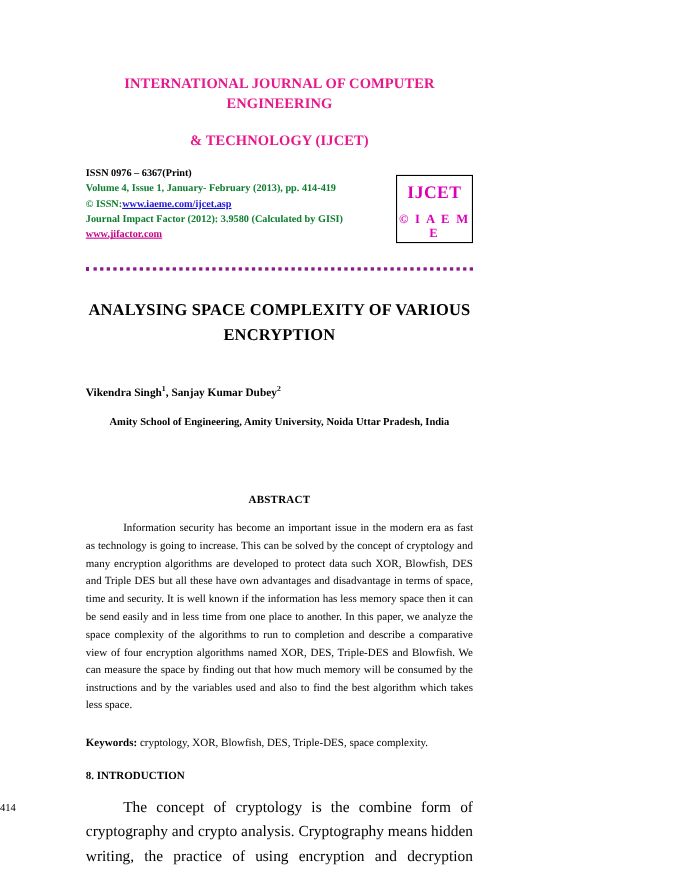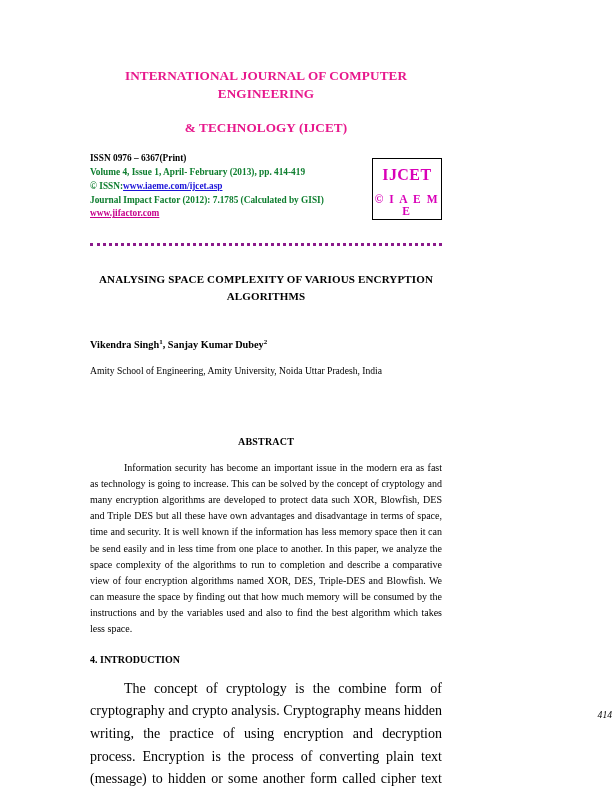--- a/index.html
+++ b/index.html
@@ -10,21 +10,21 @@
     width: 612px;
     height: 792px;
     background: #ffffff;
     font-family: "Liberation Serif", serif;
     color: #000000;
     position: relative;
     overflow: hidden;
   }
   .page {
     position: absolute;
-    left: 12px; top: 0;
+    left: 0; top: 0;
     width: 508px;
     height: 792px;
     box-sizing: border-box;
     padding: 55px 78px 36px 78px;
   }
 
   
   .journal-title {
     text-align: center;
     color: #e7188c;
@@ -32,21 +32,21 @@
     font-size: 13.2px;
     line-height: 1.35;
     letter-spacing: 0.1px;
     margin: 12px 0 0 0;
   }
   .journal-title .line2 { display: block; margin-top: 16px; }
 
   .masthead {
     display: flex;
     flex-direction: row;
-    align-items: center;
+    align-items: flex-end;
     justify-content: space-between;
     margin-top: 16px;
   }
   .issn-block {
     font-size: 9.3px;
     line-height: 1.48;
     font-weight: bold;
     color: #000;
     width: 330px;
   }
@@ -95,35 +95,35 @@
     display: inline-block;
     width: 100%;
     border-bottom: 3.4px dotted #8b1a8b;
     height: 1px;
   }
 
   
   .paper-title {
     text-align: center;
     font-weight: bold;
-    font-size: 11px;
+    font-size: 15px;
     line-height: 1.5;
     margin-top: 22px;
     letter-spacing: 0.15px;
   }
 
   .authors {
     font-weight: bold;
     font-size: 10.3px;
     margin-top: 33px;
   }
   .authors sup { font-size: 7px; vertical-align: super; }
   .affiliation {
-    text-align: left;
-    font-weight: normal;
+    text-align: center;
+    font-weight: bold;
     font-size: 9.6px;
     margin-top: 15px;
   }
 
   
   .section-heading {
     font-weight: bold;
     font-size: 10px;
     margin-top: 60px;
     letter-spacing: 0.2px;
@@ -152,72 +152,71 @@
   .intro-text {
     font-size: 14px;
     line-height: 1.62;
     text-align: justify;
     margin-top: 13px;
     text-indent: 34px;
   }
 
   .page-number {
     position: absolute;
-    bottom: 72px;
+    bottom: 52px;
     left: 0;
     width: 612px;
-    text-align: right;
+    text-align: left;
     font-size: 9.6px;
-    font-style: italic;
   }
 </style>
 </head>
 <body>
 
 <div class="page">
 
   <div class="journal-title">
     <span>INTERNATIONAL JOURNAL OF COMPUTER ENGINEERING</span>
     <span class="line2">&amp; TECHNOLOGY (IJCET)</span>
   </div>
 
   <div class="masthead">
     <div class="issn-block">
       <div class="row">ISSN 0976 – 6367(Print)</div>
-      <div class="row green">Volume 4, Issue 1, April- February (2013), pp. 414-419</div>
+      <div class="row green">Volume 4, Issue 1, January- February (2013), pp. 414-419</div>
       <div class="row">
         <span class="green">© ISSN:</span><span class="blue-link">www.iaeme.com/ijcet.asp</span>
       </div>
-      <div class="row green">Journal Impact Factor (2012): 7.1785 (Calculated by GISI)</div>
+      <div class="row green">Journal Impact Factor (2012): 3.9580 (Calculated by GISI)</div>
       <div class="row"><span class="magenta blue-link" style="color:#c6008b">www.jifactor.com</span></div>
     </div>
 
     <div class="ijcet-box">
       <div class="ijcet-name">IJCET</div>
       <div class="iaeme">© I A E M E</div>
     </div>
   </div>
 
   <div class="dot-rule">
       <span></span>
     </div>
 
   <div class="paper-title">
     <div>ANALYSING SPACE COMPLEXITY OF VARIOUS ENCRYPTION</div>
-    <div>ALGORITHMS</div>
   </div>
 
   <div class="authors">
     <span>Vikendra Singh<sup>1</sup>, Sanjay Kumar Dubey<sup>2</sup></span>
   </div>
 
   <div class="affiliation">Amity School of Engineering, Amity University, Noida Uttar Pradesh, India</div>
 
   <div class="section-heading">ABSTRACT</div>
   <div class="abstract-text">Information security has become an important issue in the modern era as fast as technology is going to increase. This can be solved by the concept of cryptology and many encryption algorithms are developed to protect data such XOR, Blowfish, DES and Triple DES but all these have own advantages and disadvantage in terms of space, time and security. It is well known if the information has less memory space then it can be send easily and in less time from one place to another. In this paper, we analyze the space complexity of the algorithms to run to completion and describe a comparative view of four encryption algorithms named XOR, DES, Triple-DES and Blowfish. We can measure the space by finding out that how much memory will be consumed by the instructions and by the variables used and also to find the best algorithm which takes less space.</div>
 
-
-  <div class="intro-heading">4. INTRODUCTION</div>
+  <div class="keywords"><b>Keywords:</b><span> cryptology, XOR, Blowfish, DES, Triple-DES, space complexity.</span></div>
+
+  <div class="intro-heading">8. INTRODUCTION</div>
   <div class="intro-text">The concept of cryptology is the combine form of cryptography and crypto analysis. Cryptography means hidden writing, the practice of using encryption and decryption process. Encryption is the process of converting plain text (message) to hidden or some another form called cipher text and decryption is the process of finding the original message from cipher text. Crypto analysis studies encryption and encrypted message, with the goal of finding the hidden meaning of the messages.</div>
 
 </div>
 
 <div class="page-number">414</div>
 
 </body></html>

